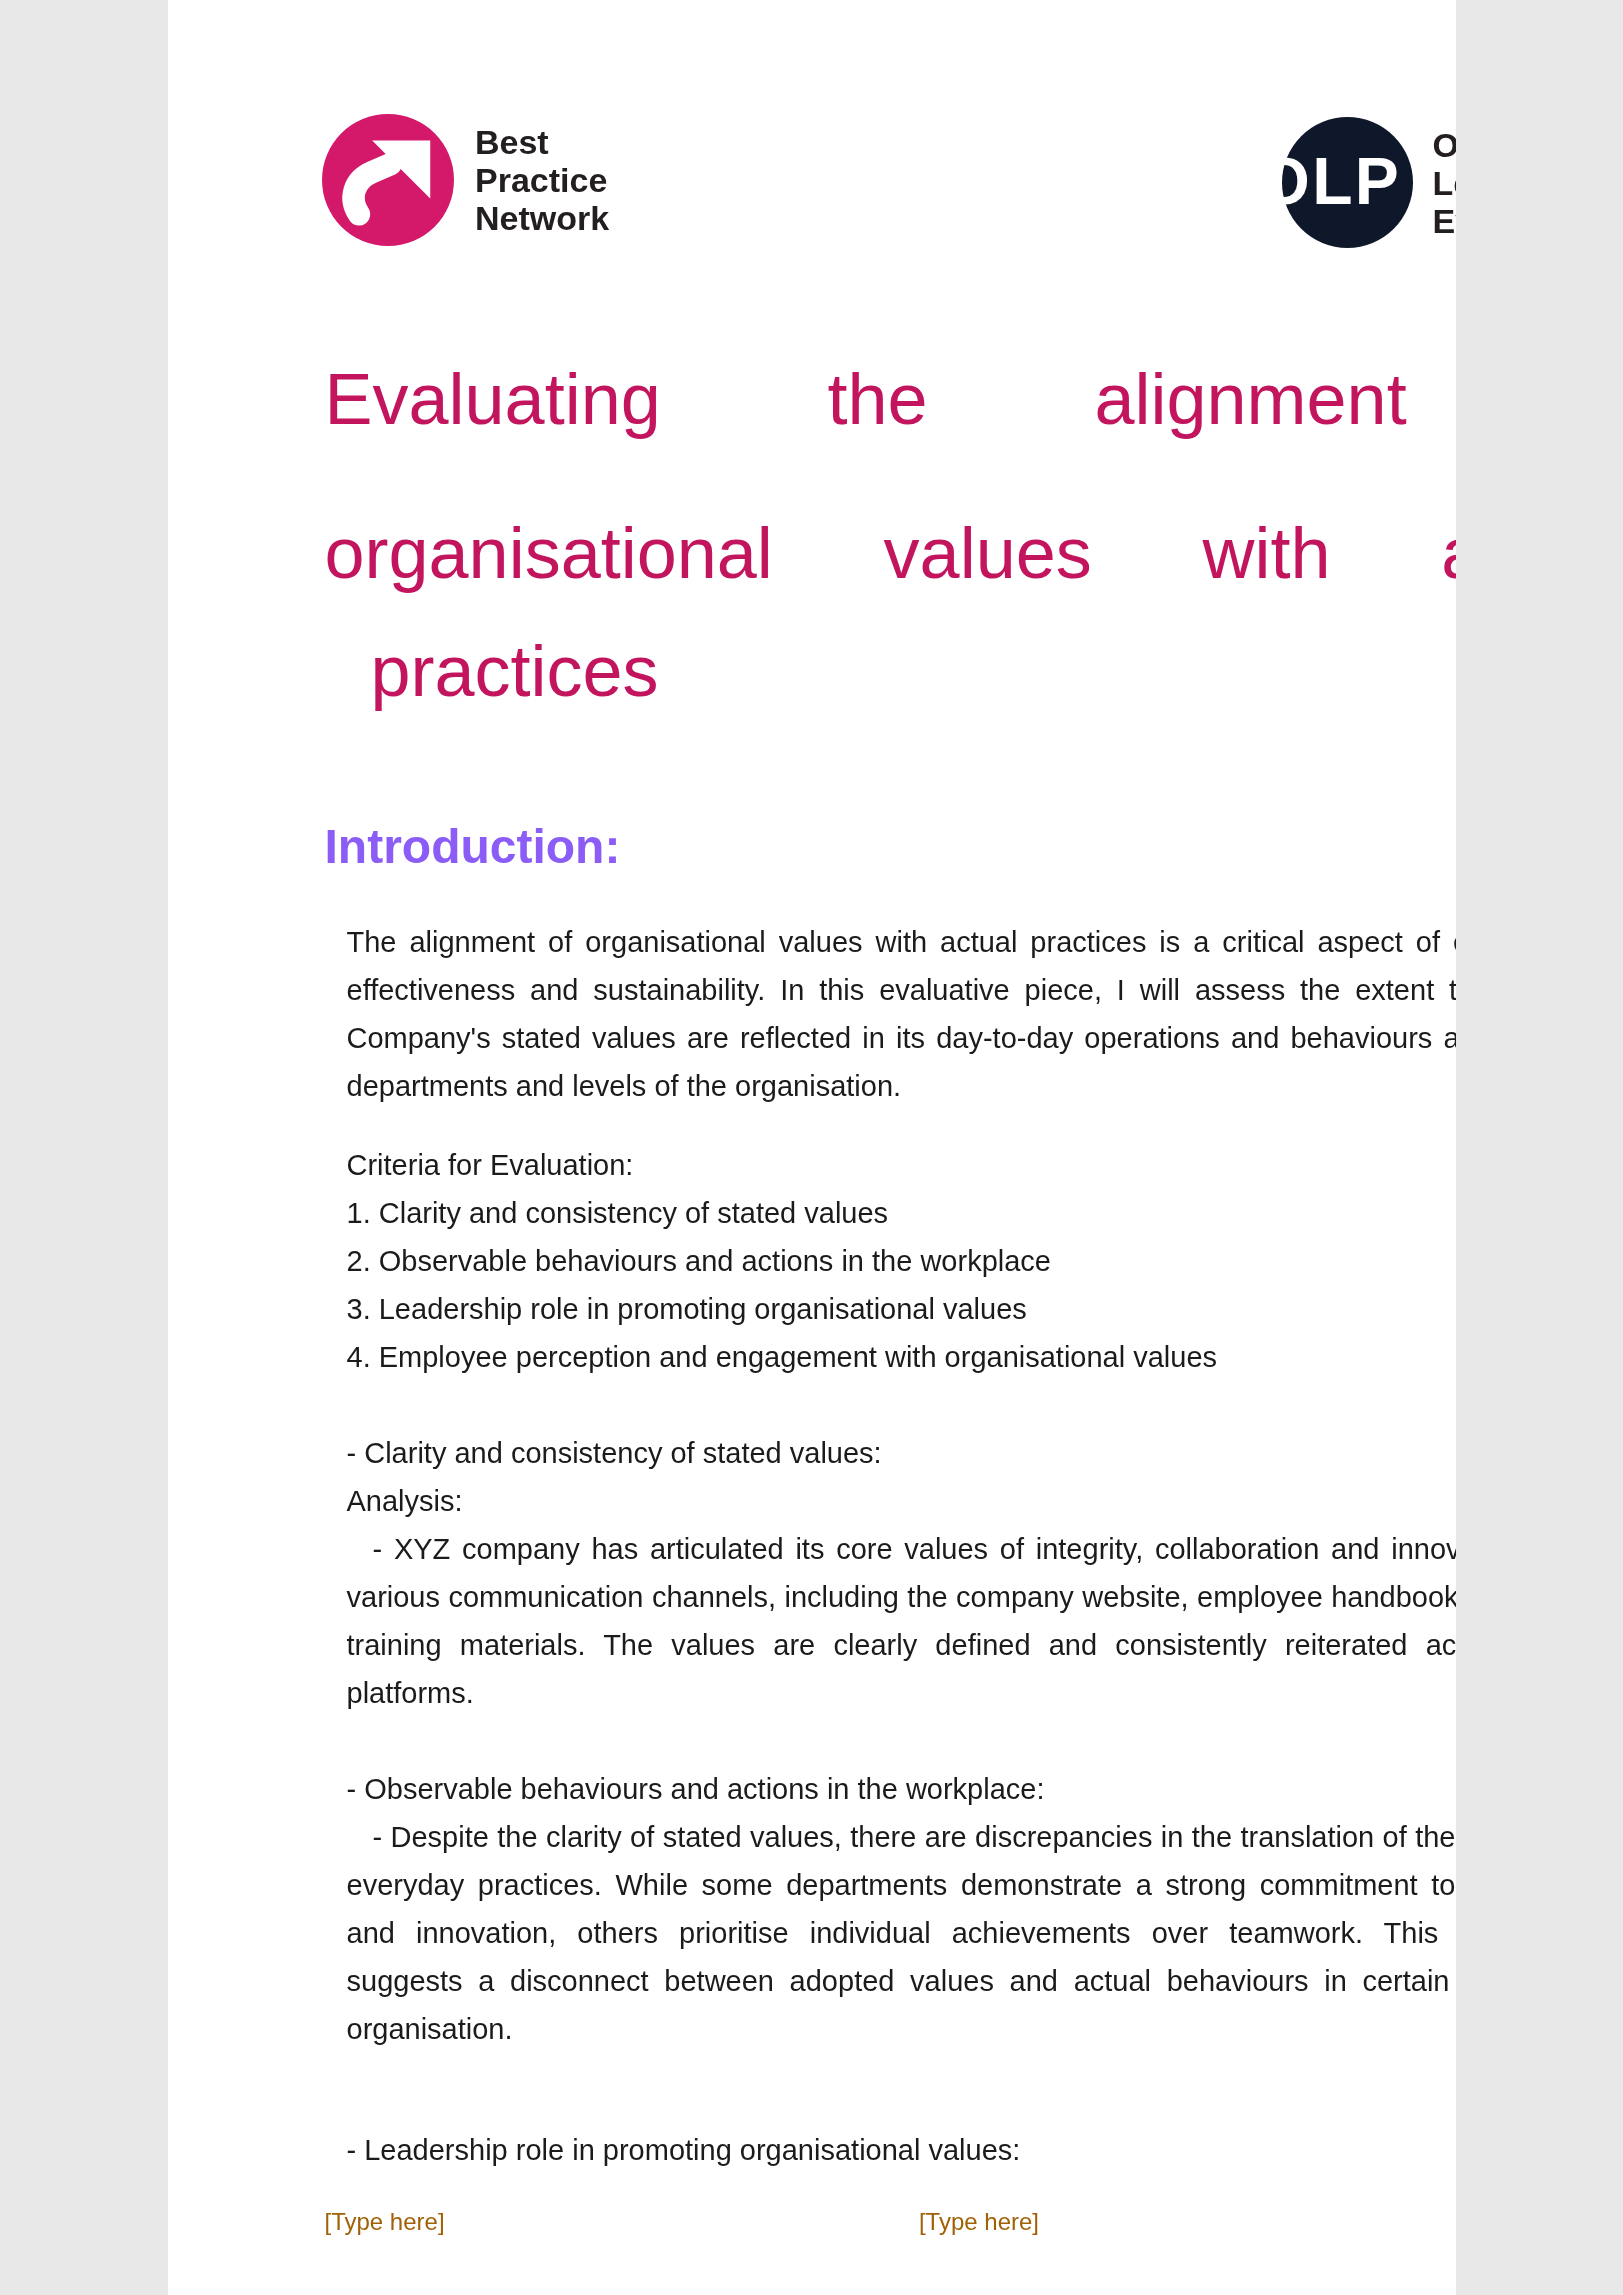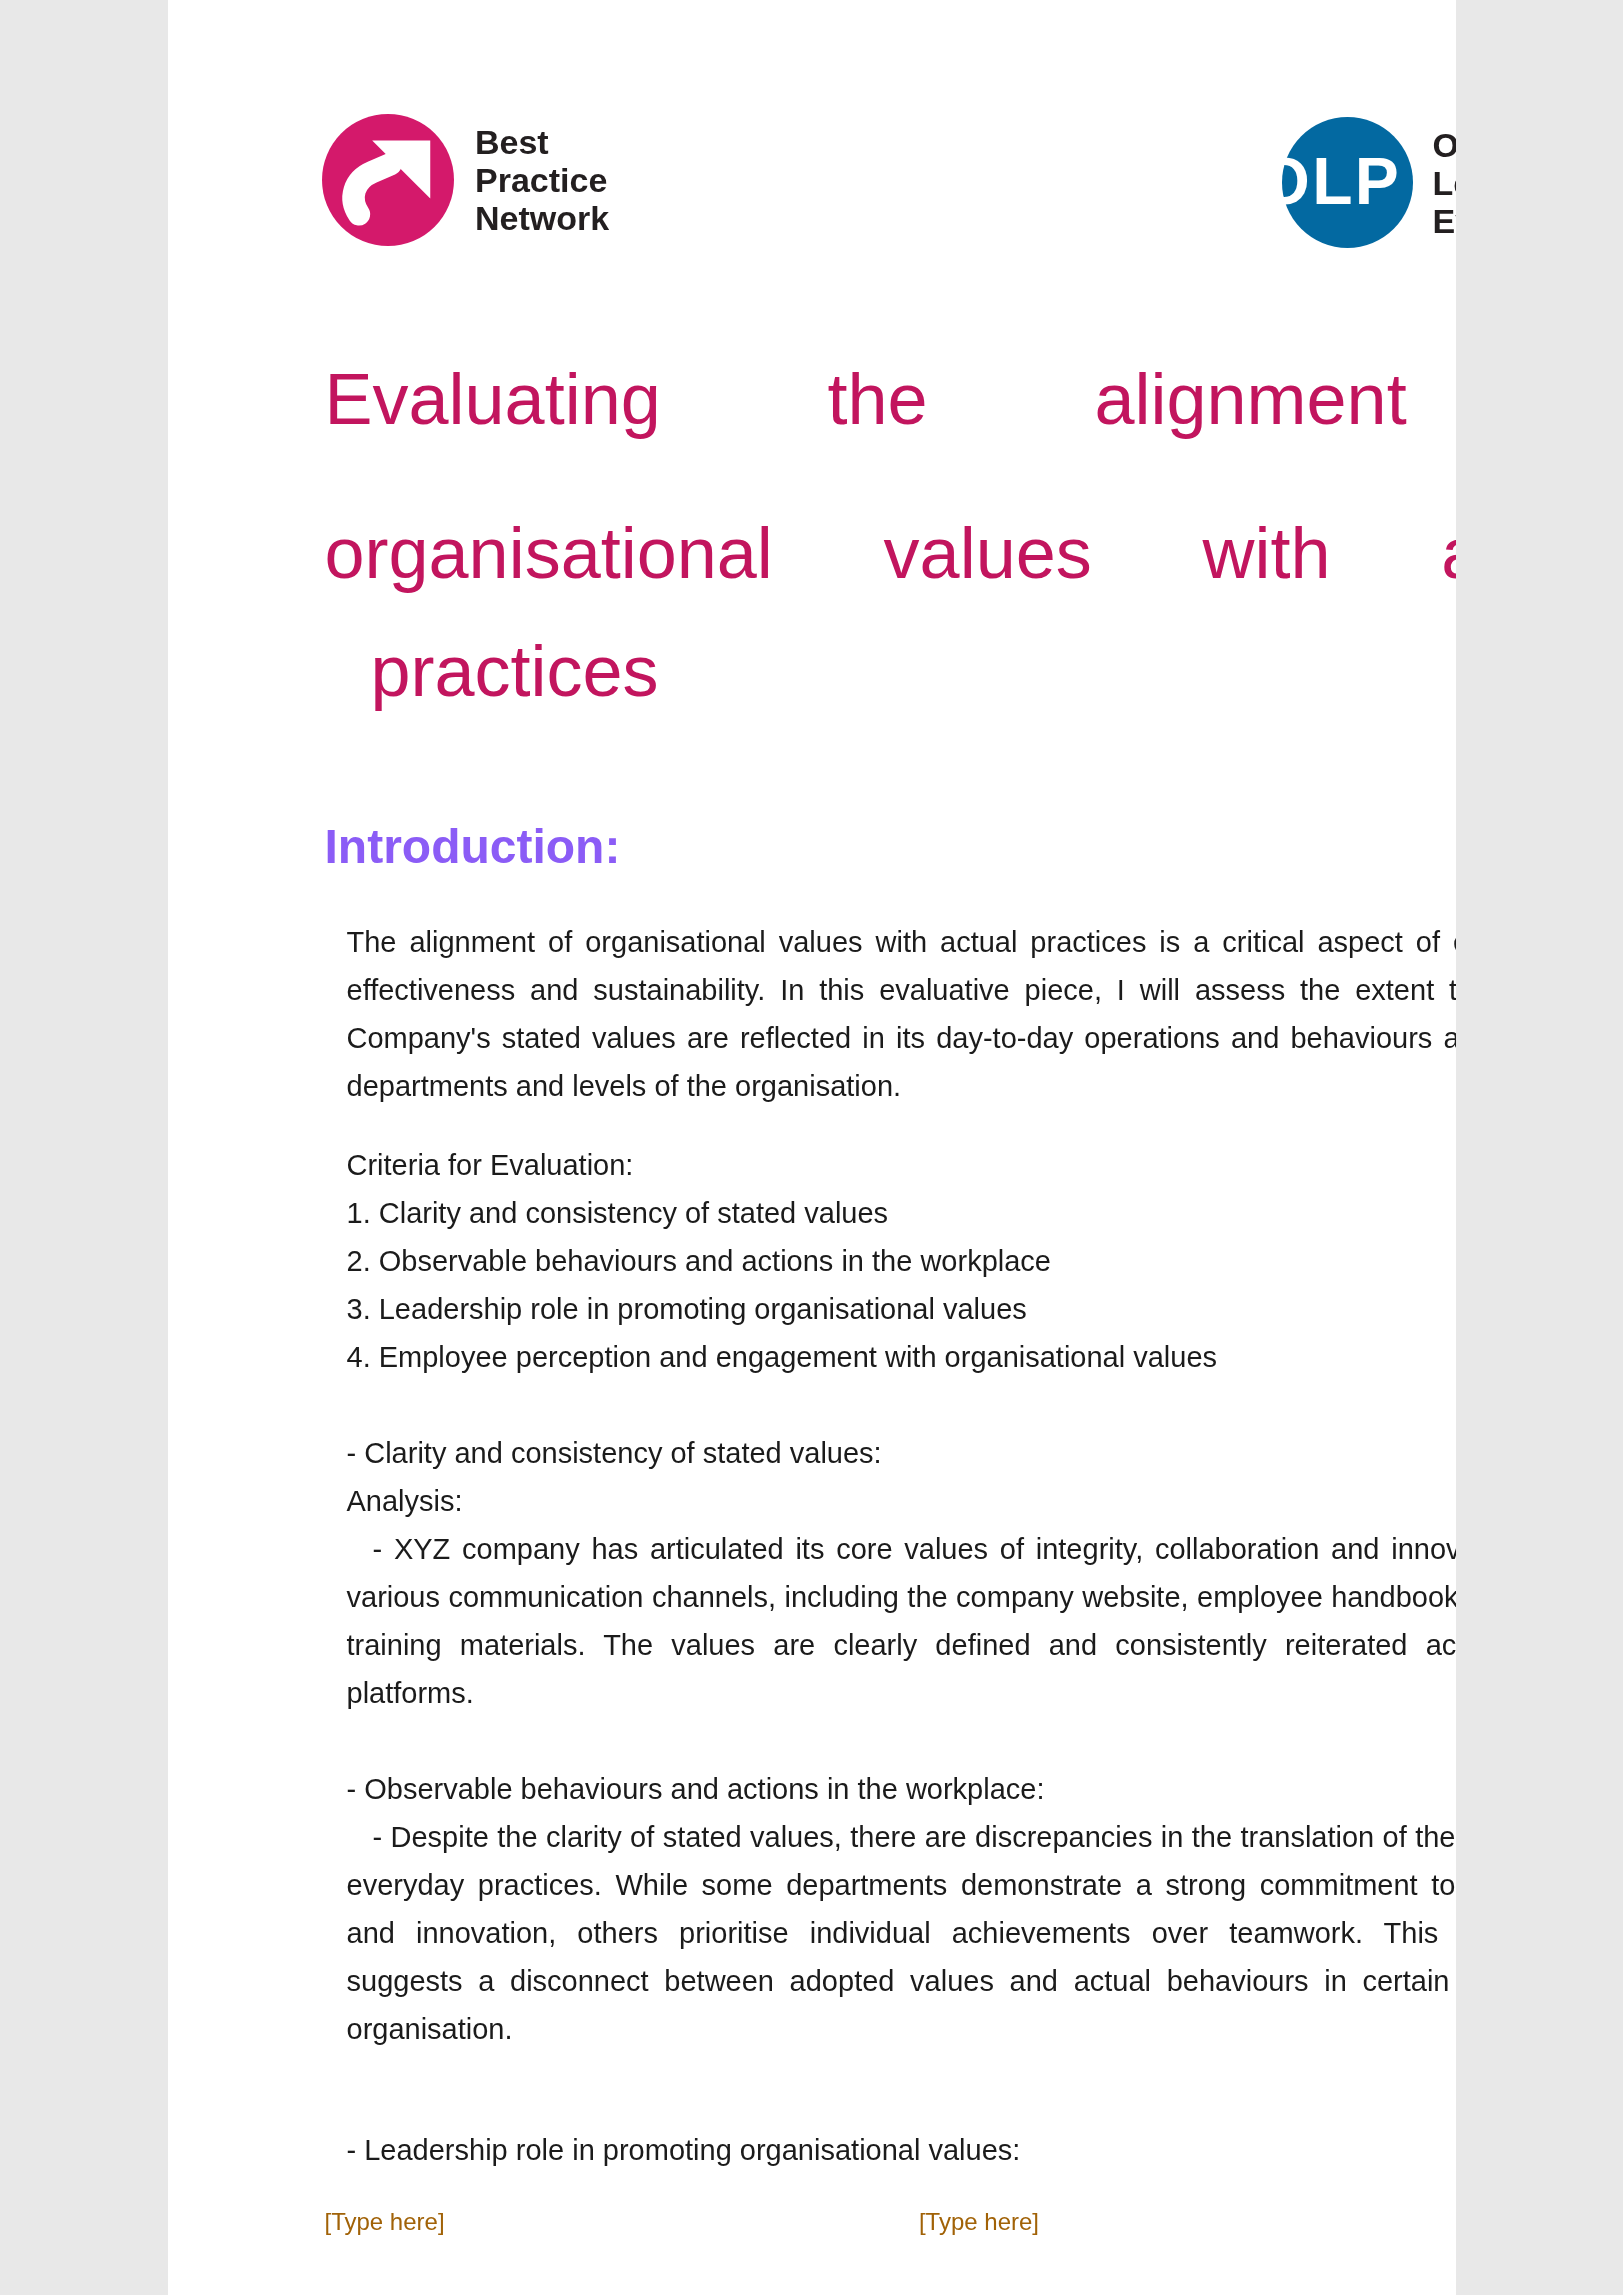--- a/index.html
+++ b/index.html
@@ -20,21 +20,21 @@
     width: 132px; height: 132px; border-radius: 50%;
     background: #d4196b; position: relative; flex: 0 0 auto;
   }
   .bpn-circle svg { position: absolute; inset: 0; width: 100%; height: 100%; }
   .logo-name { font-size: 34px; font-weight: 600; color: #231f20; line-height: 38px; }
   .logo-name span { display: block; }
 
   .olp { left: 1114px; top: 117px; gap: 20px; }
   .olp-circle {
     width: 131px; height: 131px; border-radius: 50%;
-    background: #0369a1; position: relative; flex: 0 0 auto;
+    background: #0f172a; position: relative; flex: 0 0 auto;
   }
   .olp-mono {
     position: absolute; left: -23px; top: 50%; transform: translateY(-52%);
     color: #ffffff; font-size: 66px; font-weight: 700; letter-spacing: 2.3px;
     font-family: "Liberation Sans", sans-serif;
   }
 
   
   .content { position: absolute; left: 157px; top: 286px; width: 1309px; }
 

